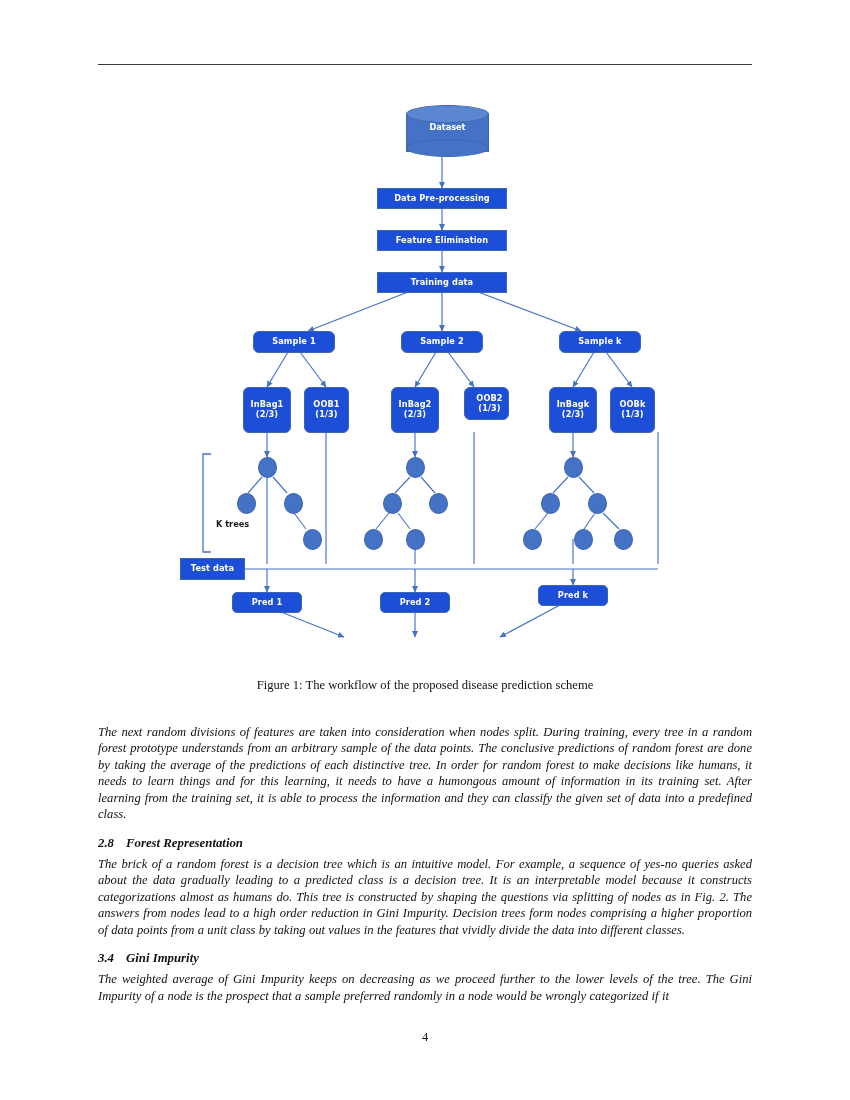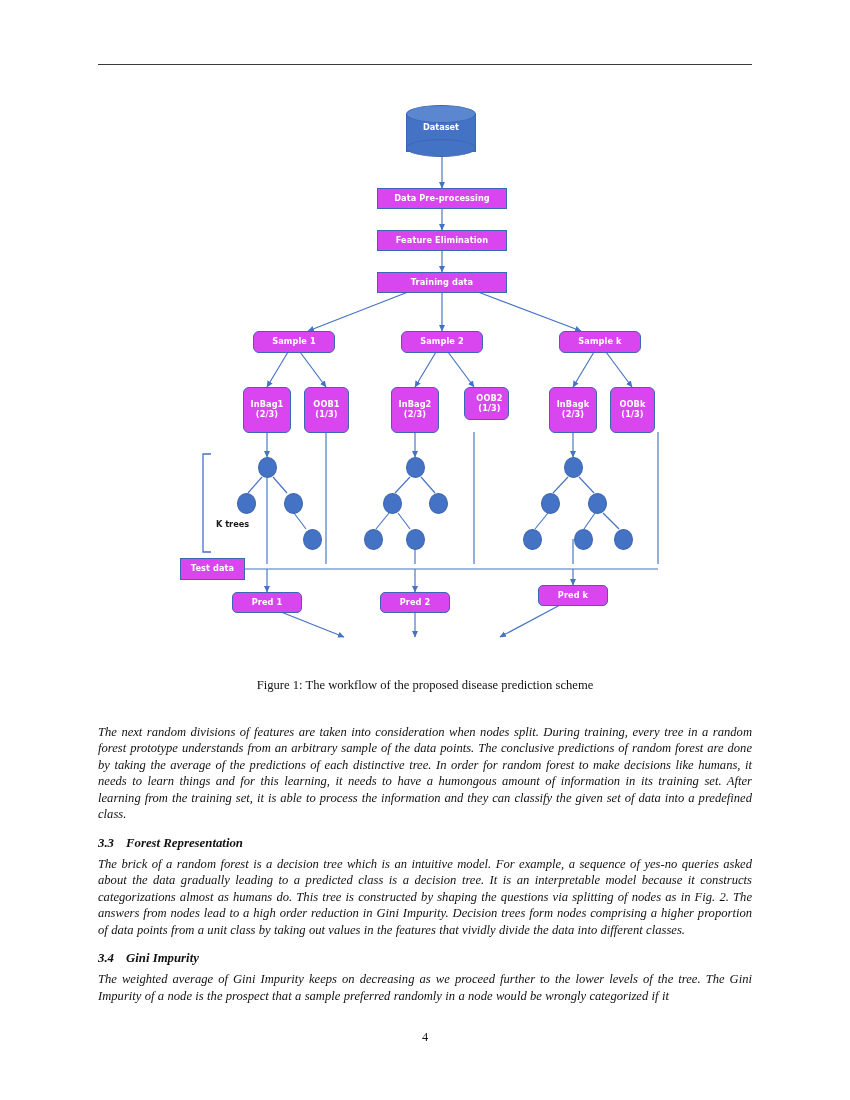--- a/index.html
+++ b/index.html
@@ -61,21 +61,21 @@
     left: 0;
     top: 0;
     width: 654px;
     height: 575px;
   }
 
   
   .node {
     position: absolute;
     box-sizing: border-box;
-    background: #d946ef;
+    background: #1d4ed8;
     border: 1px solid #3d66b0;
     color: #ffffff;
     font-family: "DejaVu Sans", sans-serif;
     font-size: 8.2px;
     font-weight: bold;
     letter-spacing: 0.1px;
     display: flex;
     align-items: center;
     justify-content: center;
     text-align: center;
@@ -86,20 +86,21 @@
     border-radius: 6px;
   }
   .node.round-sm {
     border-radius: 5px;
   }
 
   
   .cylinder {
     position: absolute;
     z-index: 3;
+    padding-left: 13px;
   }
   .cyl-body {
     position: absolute;
     left: 0;
     top: 9px;
     width: 100%;
     height: 38px;
     background: #4472c4;
     border-left: 1px solid #3d66b0;
     border-right: 1px solid #3d66b0;
@@ -352,21 +353,21 @@
     </div>
   </div>
 
   <div class="caption">Figure 1: The workflow of the proposed disease prediction scheme</div>
 
   <div class="body-col">
 
     <p class="para">The next random divisions of features are taken into consideration when nodes split. During training, every tree in a random forest prototype understands from an arbitrary sample of the data points. The conclusive predictions of random forest are done by taking the average of the predictions of each distinctive tree. In order for random forest to make decisions like humans, it needs to learn things and for this learning, it needs to have a humongous amount of information in its training set. After learning from the training set, it is able to process the information and they can classify the given set of data into a predefined class.</p>
 
     <h3 class="section">
-      <span class="num">3.3</span><span>Forest Representation</span>
+      <span class="num">2.8</span><span>Forest Representation</span>
     </h3>
     <p class="para">The brick of a random forest is a decision tree which is an intuitive model. For example, a sequence of yes-no queries asked about the data gradually leading to a predicted class is a decision tree. It is an interpretable model because it constructs categorizations almost as humans do. This tree is constructed by shaping the questions via splitting of nodes as in Fig. 2. The answers from nodes lead to a high order reduction in Gini Impurity. Decision trees form nodes comprising a higher proportion of data points from a unit class by taking out values in the features that vividly divide the data into different classes.</p>
 
     <h3 class="section">
       <span class="num">3.4</span><span>Gini Impurity</span>
     </h3>
     <p class="para">The weighted average of Gini Impurity keeps on decreasing as we proceed further to the lower levels of the tree. The Gini Impurity of a node is the prospect that a sample preferred randomly in a node would be wrongly categorized if it</p>
 
   </div>
 

